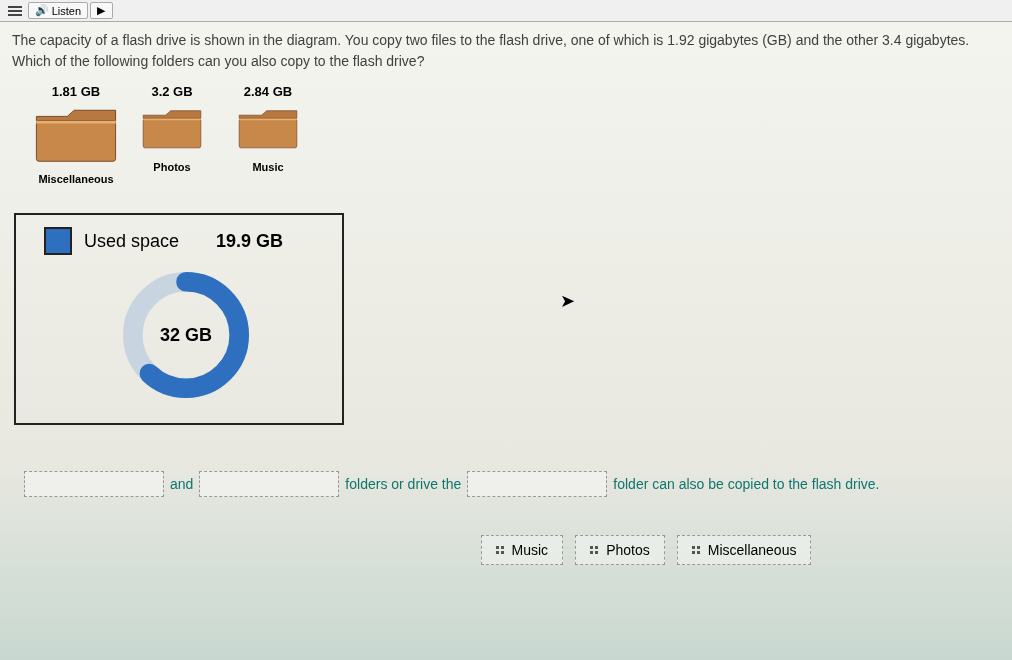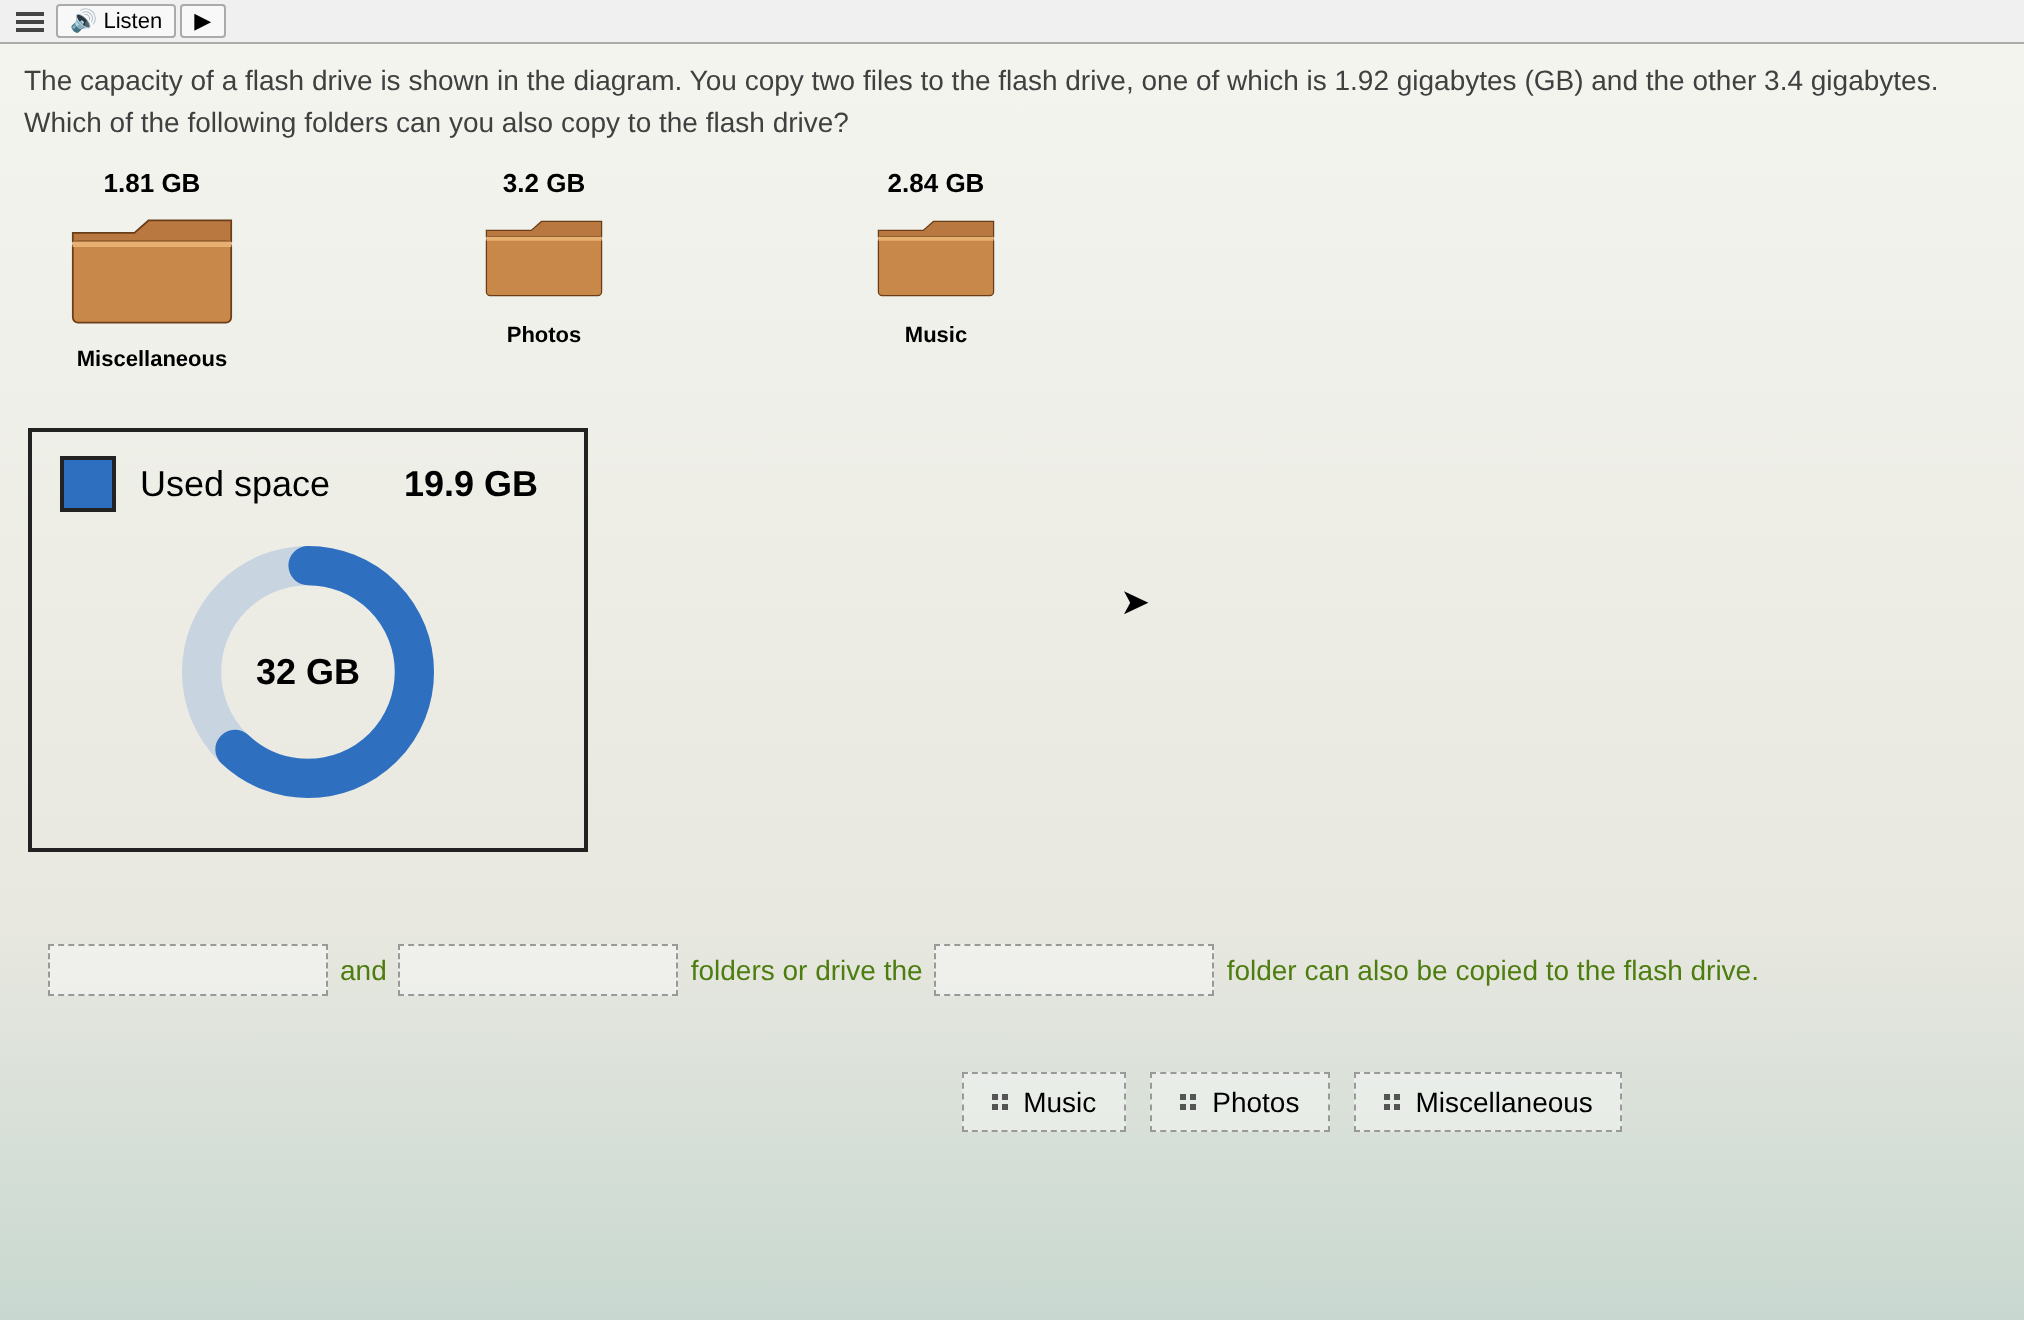--- a/index.html
+++ b/index.html
@@ -33,21 +33,20 @@
     .menu-lines { display: inline-flex; flex-direction: column; gap: 2px; margin-right: 6px;}
     .menu-lines span { display:block; width: 14px; height: 2px; background: #444;}
     .question {
       padding: 8px 12px 10px 12px;
       font-size: 14px;
       color: #404040;
       line-height: 1.5;
     }
     .folders {
       display: flex;
-      gap: 100px;
       padding: 0 28px;
       margin-top: 2px;
     }
     .folder-col {
       display: flex;
       flex-direction: column;
       align-items: center;
       width: 96px;
     }
     .folder-size {
@@ -58,22 +57,22 @@
     .folder-label {
       font-size: 11px;
       font-weight: bold;
       margin-top: 4px;
     }
     .folder-icon svg { width: 88px; height: 62px; }
     .folder-col.small .folder-icon svg { width: 64px; height: 50px;}
     .capacity-box {
       margin: 28px 0 0 14px;
       border: 2px solid #222;
-      width: 280px;
-      padding: 12px 14px 18px 14px;
+      width: 330px;
+      padding: 12px 14px 18px 28px;
       background: rgba(255,255,255,0.0);
     }
     .legend-row {
       display: flex;
       align-items: center;
       gap: 12px;
       margin-bottom: 10px;
       font-size: 18px;
     }
     .swatch {
@@ -95,21 +94,21 @@
       position: absolute; inset: 0;
       display:flex; align-items:center; justify-content:center;
       font-size: 18px; font-weight: bold;
     }
     .answer-row {
       display: flex;
       align-items: center;
       gap: 6px;
       margin: 46px 0 0 24px;
       font-size: 14px;
-      color: #4d7c0f;
+      color: #0f766e;
       flex-wrap: wrap;
     }
     .blank {
       border: 1px dashed #999;
       min-width: 100px;
       min-height: 26px;
       background: rgba(255,255,255,0.4);
     }
     .blank.wide { min-width: 140px;}
     .options-row {

